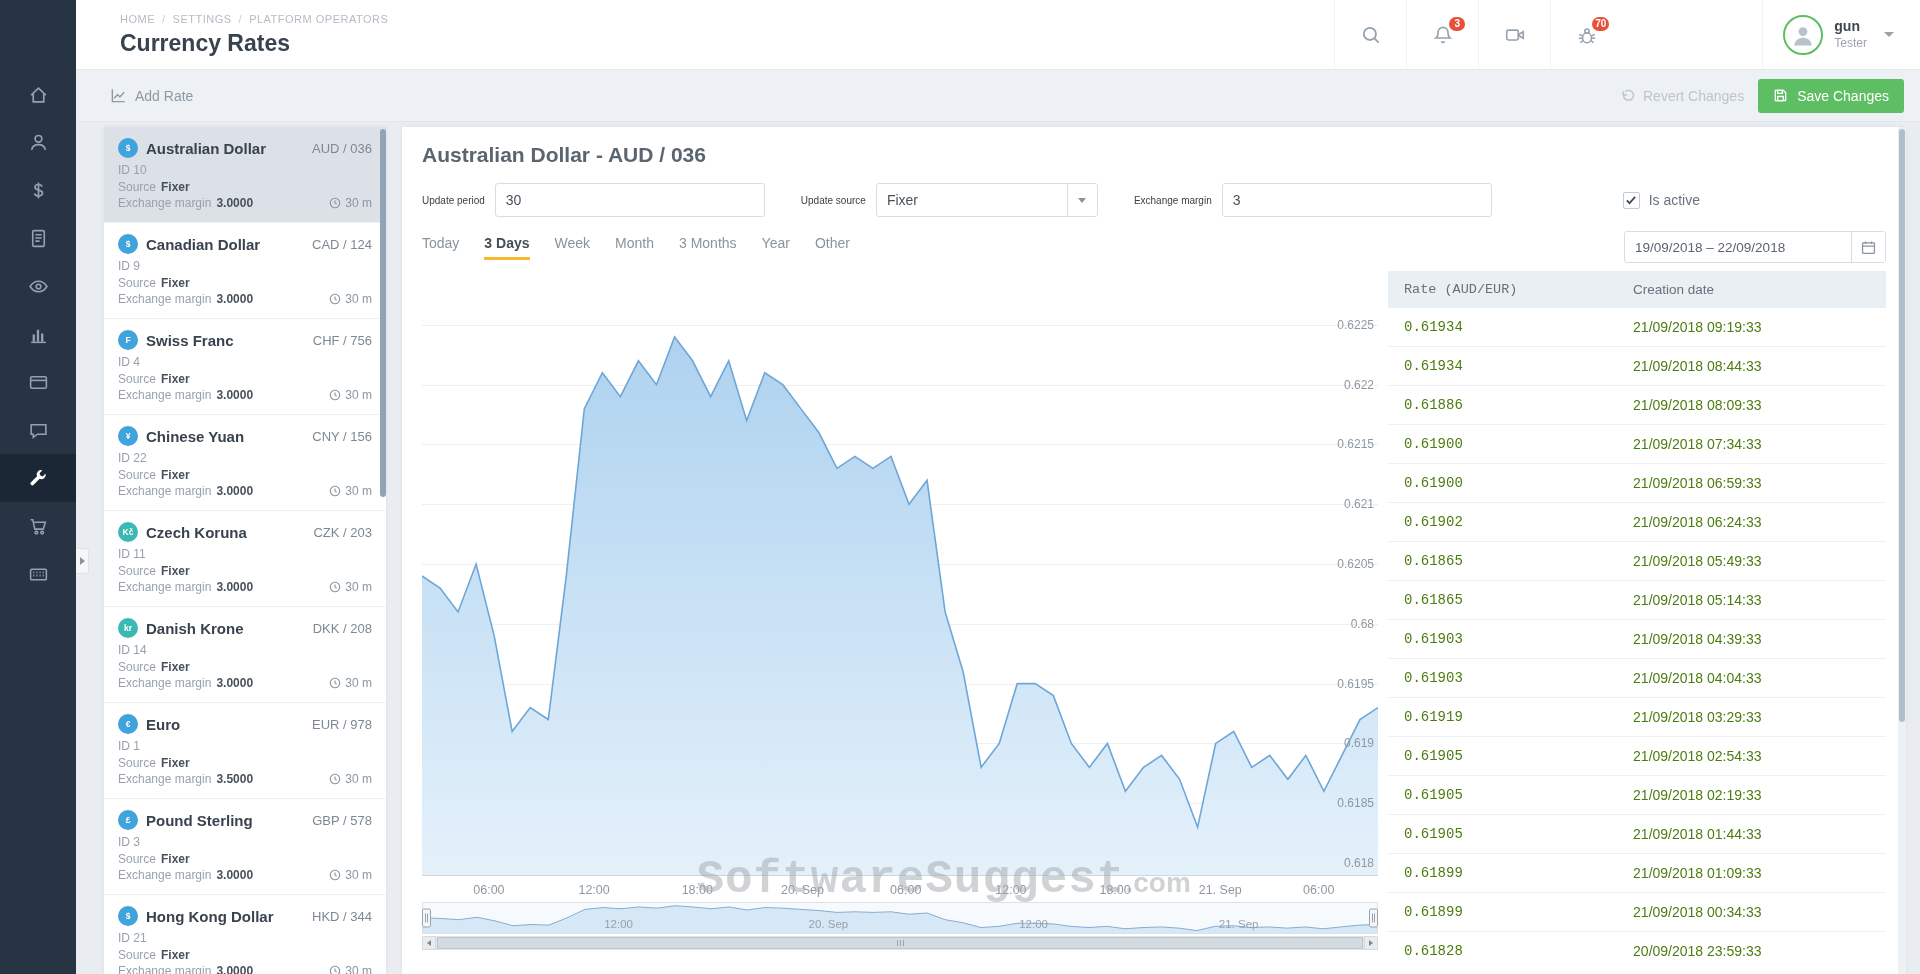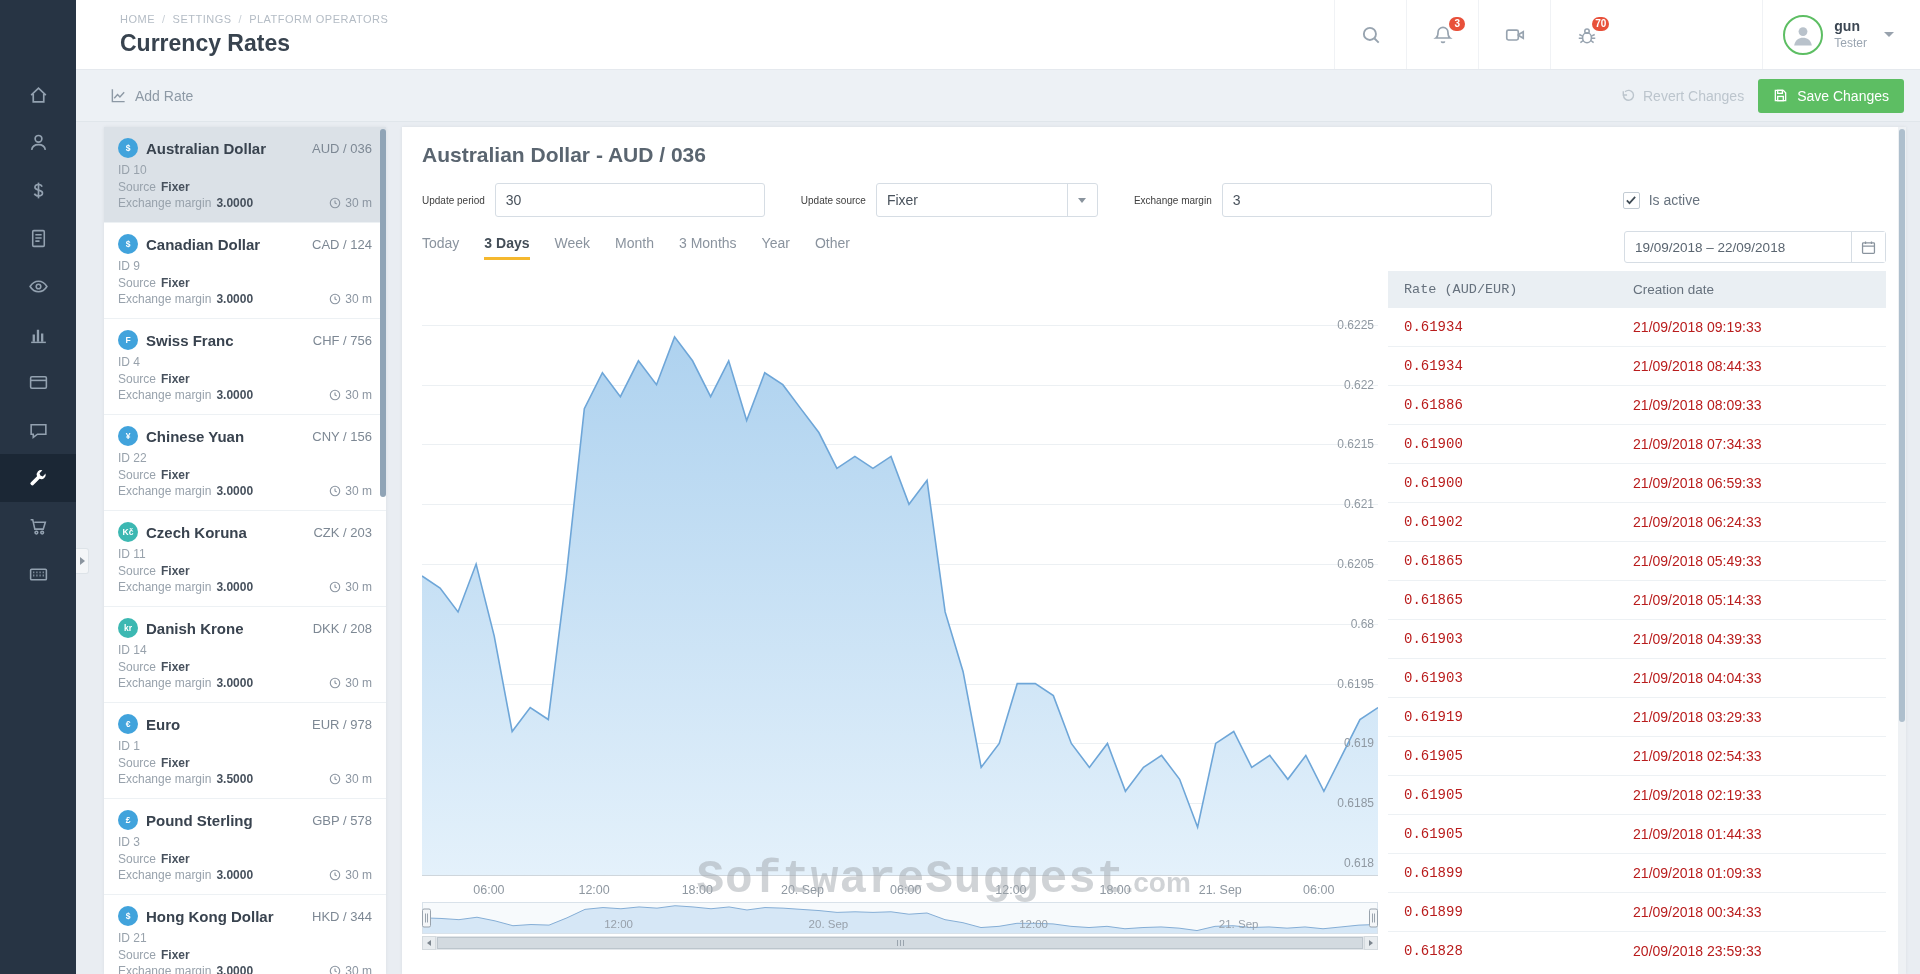--- a/index.html
+++ b/index.html
@@ -124,21 +124,21 @@
   .wm-main { font-size:46px; font-weight:bold; letter-spacing:1px;font-family:Liberation Mono, monospace; }
   .wm-suffix { font-size:28px; font-weight:bold; }
 
   
   .rates-wrap { width:498px; flex-shrink:0; overflow:hidden; position:relative; }
   .t-head { display:flex; background:#eaeff3; }
   .th { padding:11px 16px; font-size:13.5px; color:#66717d; }
   .rate-col { width:46%; flex-shrink:0;font-family:Liberation Mono, monospace; }
   .td:not(.rate-col), .th:not(.rate-col) { flex:1; }
   .tr { display:flex; border-bottom:1px solid #edf1f4; background:#fff; }
-  .td { padding:11px 16px; font-size:14px; color:#b91c1c; white-space:nowrap; }
+  .td { padding:11px 16px; font-size:14px; color:#4d7c0f; white-space:nowrap; }
 
   
   .detail-scrollbar { position:absolute; right:0; top:0; bottom:0; width:8px; background:#eef1f4; }
   .detail-scrollbar .thumb { position:absolute; top:2px; right:1px; width:6px; height:70%; background:#aebfcd; border-radius:3px; }
 </style>
 </head>
 <body>
 
 <div class="app">
 

